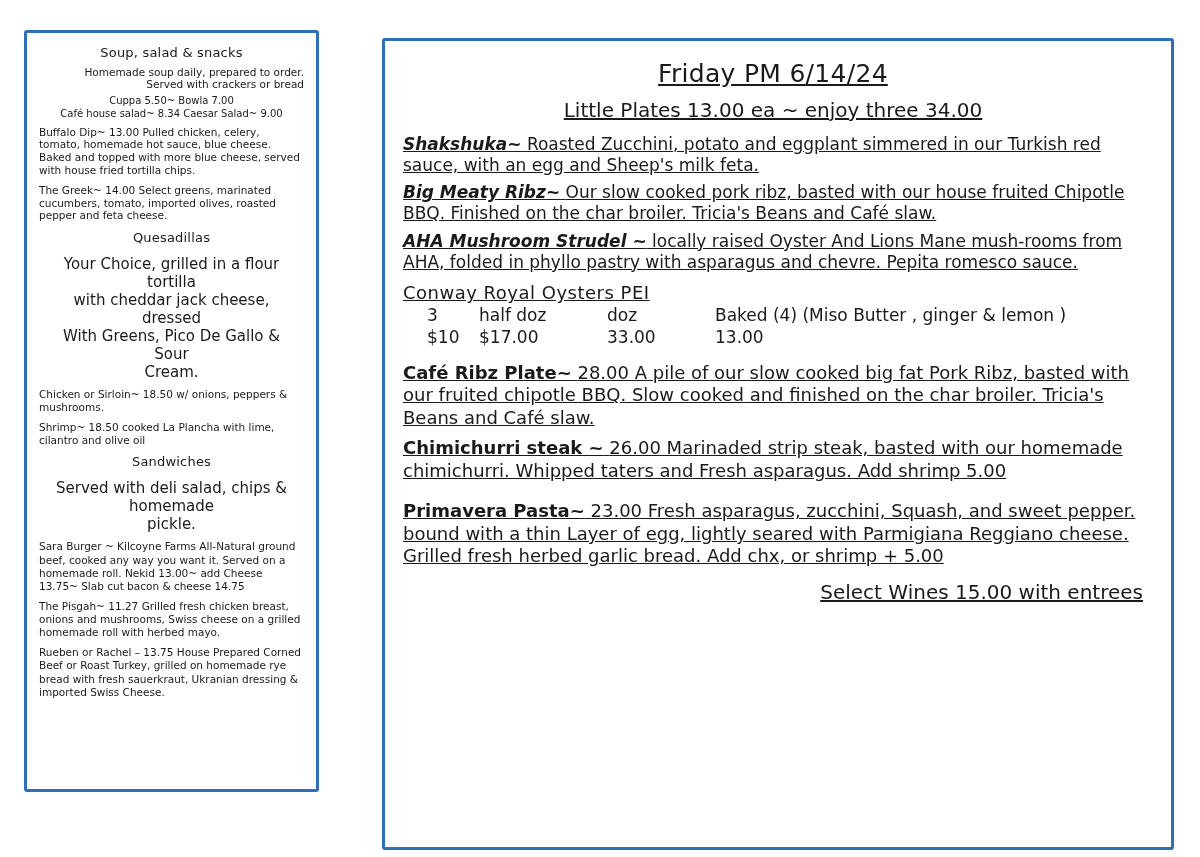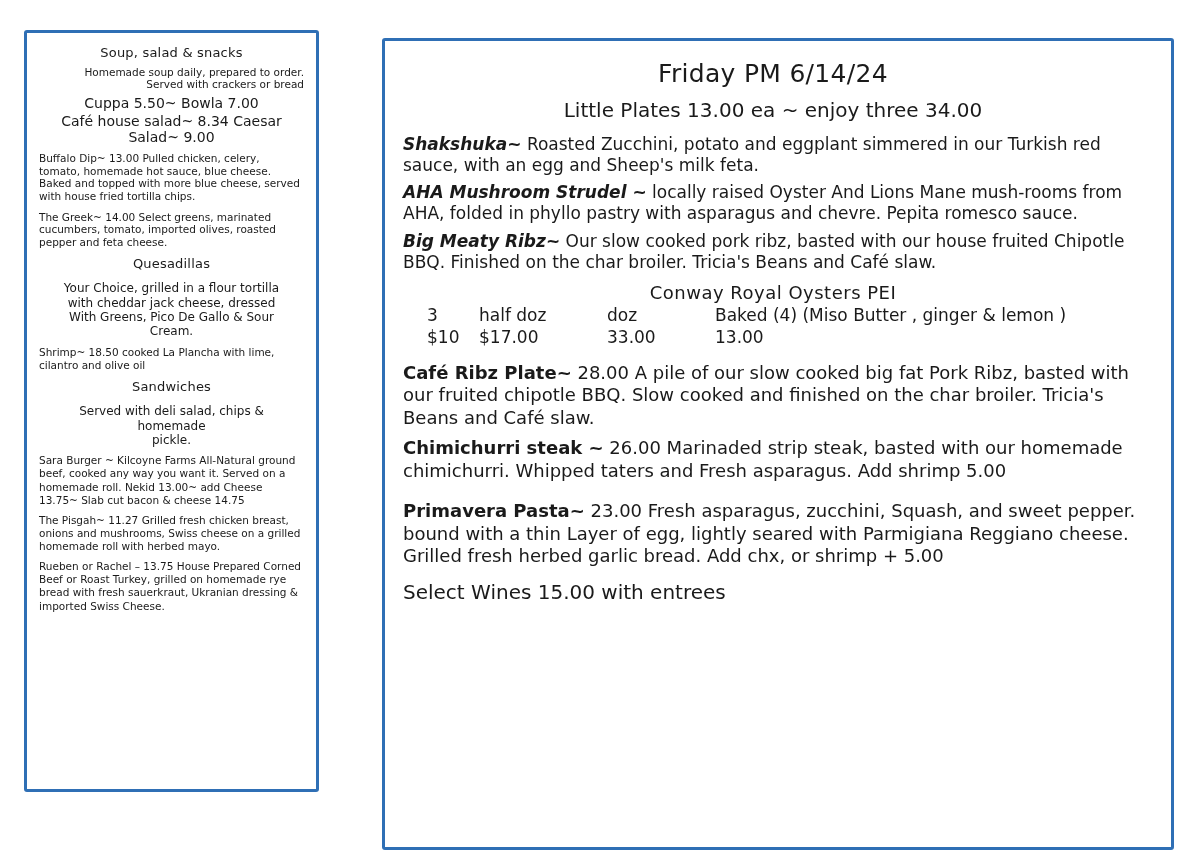--- a/index.html
+++ b/index.html
@@ -50,39 +50,39 @@
     font-size: 10.5px;
     line-height: 1.18;
     text-align: right;
     margin: 0 0 4px 0;
   }
   .sec-intro-line {
     display: block;
   }
 
   .price-line {
-    font-size: 14px;
+    font-size: 10px;
     text-align: center;
     line-height: 1.2;
     margin: 1px 0;
   }
 
   .item {
     font-size: 10.5px;
     line-height: 1.2;
     margin: 0 0 8px 0;
     text-indent: -0px;
   }
 
   .left-panel .blockgroup {
     margin-bottom: 2px;
   }
 
   .center-small {
-    font-size: 12px;
+    font-size: 15px;
     line-height: 1.2;
     text-align: center;
     margin: 10px 0 7px 0;
     padding: 0 8px;
   }
 
   .plain-item {
     font-size: 10.5px;
     line-height: 1.25;
     margin: 0 0 7px 0;
@@ -93,20 +93,21 @@
     position: absolute;
     left: 382px;
     top: 38px;
     width: 792px;
     height: 812px;
     border: 3px solid #2f6fb5;
     border-radius: 3px;
     box-sizing: border-box;
     padding: 12px 28px 0 18px;
     overflow: hidden;
+    text-decoration: underline;
   }
 
   .r-title {
     text-align: center;
     font-size: 25px;
     font-weight: 400;
     margin: 6px 0 10px 0;
     letter-spacing: 0.3px;
   }
   .r-sub {
@@ -123,21 +124,20 @@
   .dish .dname {
     font-style: italic;
     font-weight: 600;
   }
   .dish .dbody {
     font-style: normal;
     margin-top: 48px;
   }
 
   .oyster-title {
-    text-align: center;
     font-size: 18px;
     margin: 10px 0 2px 0;
     letter-spacing: 0.5px;
   }
   .oyster-row {
     font-size: 17px;
     display: block;
     padding-left: 24px;
     line-height: 1.25;
   }
@@ -152,21 +152,21 @@
   .entree {
     font-size: 18px;
     line-height: 1.25;
     margin: 0 0 8px 0;
   }
   .entree .ename {
     font-weight: 600;
   }
 
   .r-footer {
-    text-align: left;
+    text-align: right;
     font-size: 20px;
     margin-top: 12px;
   }
 </style>
 </head>
 <body>
 
 <div class="page">
 
   <div class="left-panel">
@@ -185,20 +185,21 @@
     </div>
 
     <div class="blockgroup">
       <h2>Quesadillas</h2>
       <div class="center-small">
         <span class="sec-intro-line">Your Choice, grilled in a flour tortilla</span>
         <span class="sec-intro-line">with cheddar jack cheese, dressed</span>
         <span class="sec-intro-line">With Greens, Pico De Gallo &amp; Sour</span>
         <span class="sec-intro-line">Cream.</span>
       </div>
+      <div class="plain-item">Chicken or Sirloin~ 18.50 w/ onions, peppers &amp; mushrooms.</div>
       <div class="plain-item">Shrimp~ 18.50 cooked La Plancha with lime, cilantro and olive oil</div>
     </div>
 
     <div class="blockgroup">
       <h2>Sandwiches</h2>
       <div class="center-small">
         <span class="sec-intro-line">Served with deli salad, chips &amp; homemade</span>
         <span class="sec-intro-line">pickle.</span>
       </div>
       <div class="plain-item">Sara Burger ~ Kilcoyne Farms All-Natural ground beef, cooked any way you want it. Served on a homemade roll. Nekid 13.00~ add Cheese 13.75~ Slab cut bacon &amp; cheese 14.75</div>
@@ -212,26 +213,26 @@
 
     <div class="r-title">Friday PM 6/14/24</div>
     <div class="r-sub">Little Plates 13.00 ea ~ enjoy three 34.00</div>
 
     <div>
       <div class="dish">
         <span class="dname">Shakshuka~</span>
         <span class="dbody">Roasted Zucchini, potato and eggplant simmered in our Turkish red sauce, with an egg and Sheep's milk feta.</span>
       </div>
       <div class="dish">
+        <span class="dname">Big Meaty Ribz~</span>
+        <span class="dbody">Our slow cooked pork ribz, basted with our house fruited Chipotle BBQ. Finished on the char broiler. Tricia's Beans and Café slaw.</span>
+      </div>
+      <div class="dish">
         <span class="dname">AHA Mushroom Strudel ~</span>
         <span class="dbody">locally raised Oyster And Lions Mane mush-rooms from AHA, folded in phyllo pastry with asparagus and chevre. Pepita romesco sauce.</span>
-      </div>
-      <div class="dish">
-        <span class="dname">Big Meaty Ribz~</span>
-        <span class="dbody">Our slow cooked pork ribz, basted with our house fruited Chipotle BBQ. Finished on the char broiler. Tricia's Beans and Café slaw.</span>
       </div>
     </div>
 
     <div class="oyster-title">Conway Royal Oysters  PEI</div>
     <div class="oyster-row">
       <span class="c1">3</span><span class="c2">half doz</span><span class="c3">doz</span><span class="c4">Baked  (4) (Miso Butter , ginger &amp; lemon )</span>
     </div>
     <div class="oyster-row">
       <span class="c1">$10</span><span class="c2">$17.00</span><span class="c3">33.00</span><span class="c4">13.00</span>
     </div>

